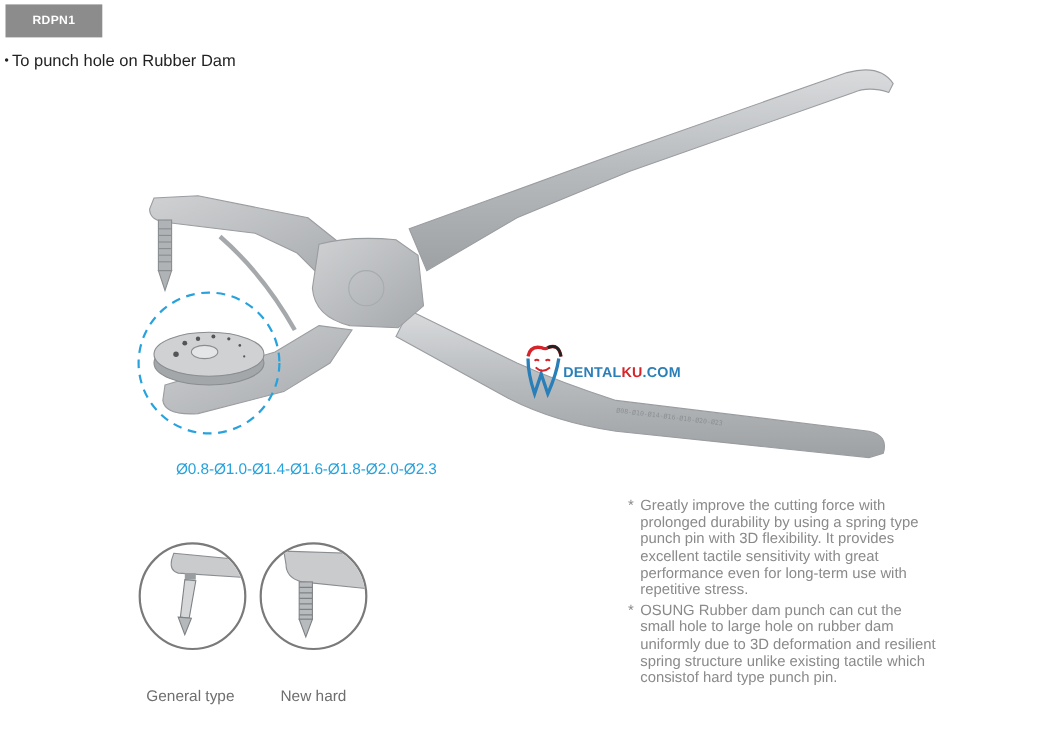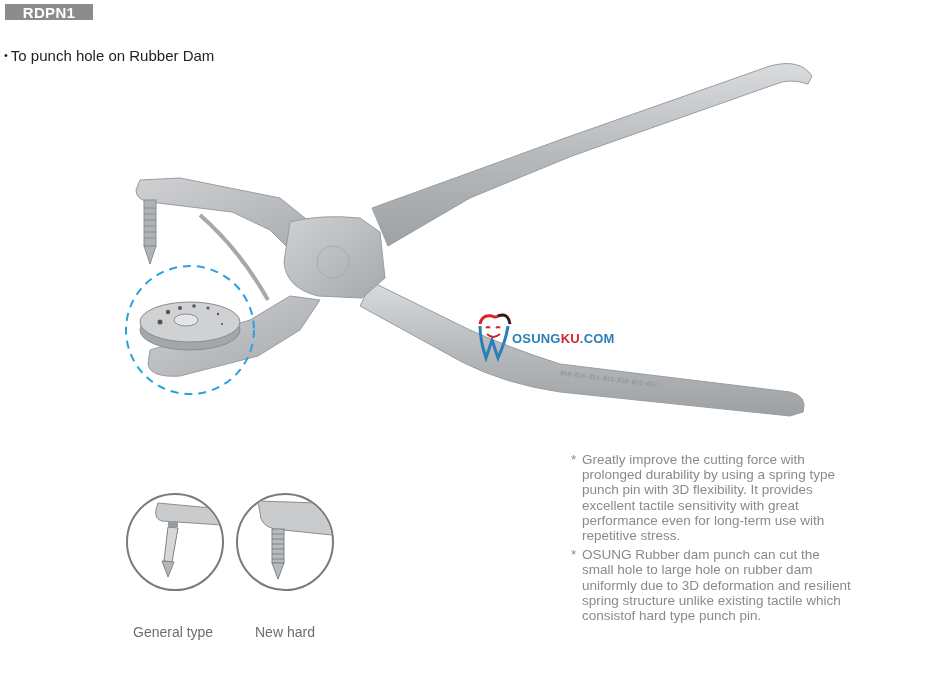--- a/index.html
+++ b/index.html
@@ -1,19 +1,19 @@
 <!DOCTYPE html>
 <html><head>
 <meta charset="utf-8">
 <style>
   html, body { margin: 0; padding: 0; background: #ffffff; }
   body { width: 945px; height: 685px; position: relative; overflow: hidden; font-family: "Liberation Sans", "DejaVu Sans", sans-serif; }
   .badge {
-    position: absolute; left: 5px; top: 4px; width: 88px; height: 16px;
-    background: #8c8c8c; color: #ffffff; font-weight: bold; font-size: 15px;
+    position: absolute; left: 5px; top: 4px; width: 88px; height: 30px;
+    background: #8c8c8c; color: #ffffff; font-weight: bold; font-size: 11px;
     display: flex; align-items: center; justify-content: center; letter-spacing: 0.3px;
   }
   .purpose {
     position: absolute; left: 4px; top: 47px; font-size: 15px; color: #222222;
   }
   .purpose .dot { font-size: 11px; margin-right: 3px; vertical-align: 2px; }
   .hole-size {
     position: absolute; left: 160px; top: 418px; color: #27a2dc; font-size: 14px; line-height: 16px;
   }
   .hole-size .values { font-size: 14px; letter-spacing: -0.1px; }
@@ -95,24 +95,25 @@
   <text x="560" y="375" font-size="6" fill="#8d9093" transform="rotate(7 560 375)" font-family="DejaVu Sans Mono, monospace">Ø08-Ø10-Ø14-Ø16-Ø18-Ø20-Ø23</text>
 </svg>
 
 <div class="logo">
   <svg width="40" height="56" viewBox="0 0 40 56">
     <path d="M6 14 Q8 4 18 6 Q22 8 24 6 Q34 2 36 14" fill="none" stroke="#d6242a" stroke-width="3"></path>
     <path d="M24 6 Q34 2 36 14" fill="none" stroke="#222" stroke-width="2.5"></path>
     <path d="M6 16 Q6 30 12 48 L18 30 L24 48 Q32 30 34 16" fill="none" stroke="#2a7fb8" stroke-width="3"></path>
     <path d="M12 18 Q14 16 16 18 M22 18 Q24 16 26 18 M13 24 Q19 30 26 24" fill="none" stroke="#d6242a" stroke-width="1.8"></path>
   </svg>
-  <div class="logo-text"><span>OSUNG</span><span class="ku">KU</span><span>.COM</span></div>
+  <div class="logo-text"><span>DENTAL</span><span class="ku">KU</span><span>.COM</span></div>
 </div>
 
 <div class="hole-size">
+  <div class="values">Ø0.8-Ø1.0-Ø1.4-Ø1.6-Ø1.8-Ø2.0-Ø2.3</div>
 </div>
 
 <div class="detail-circle" style="left:126px; top:493px;">
   <svg width="94" height="94" viewBox="0 0 94 94">
     <path d="M30 8 L94 14 L94 30 L34 26 Q26 24 28 14 Z" fill="#c9cbcd" stroke="#8a8d90"></path>
     <rect x="40" y="26" width="10" height="6" fill="#9a9da0"></rect>
     <path d="M40 32 L36 66 L44 67 L50 33 Z" fill="#d5d7d9" stroke="#7f8285"></path>
     <path d="M34 66 L46 67 L40 82 Z" fill="#b5b8bb" stroke="#7f8285"></path>
   </svg>
 </div>

